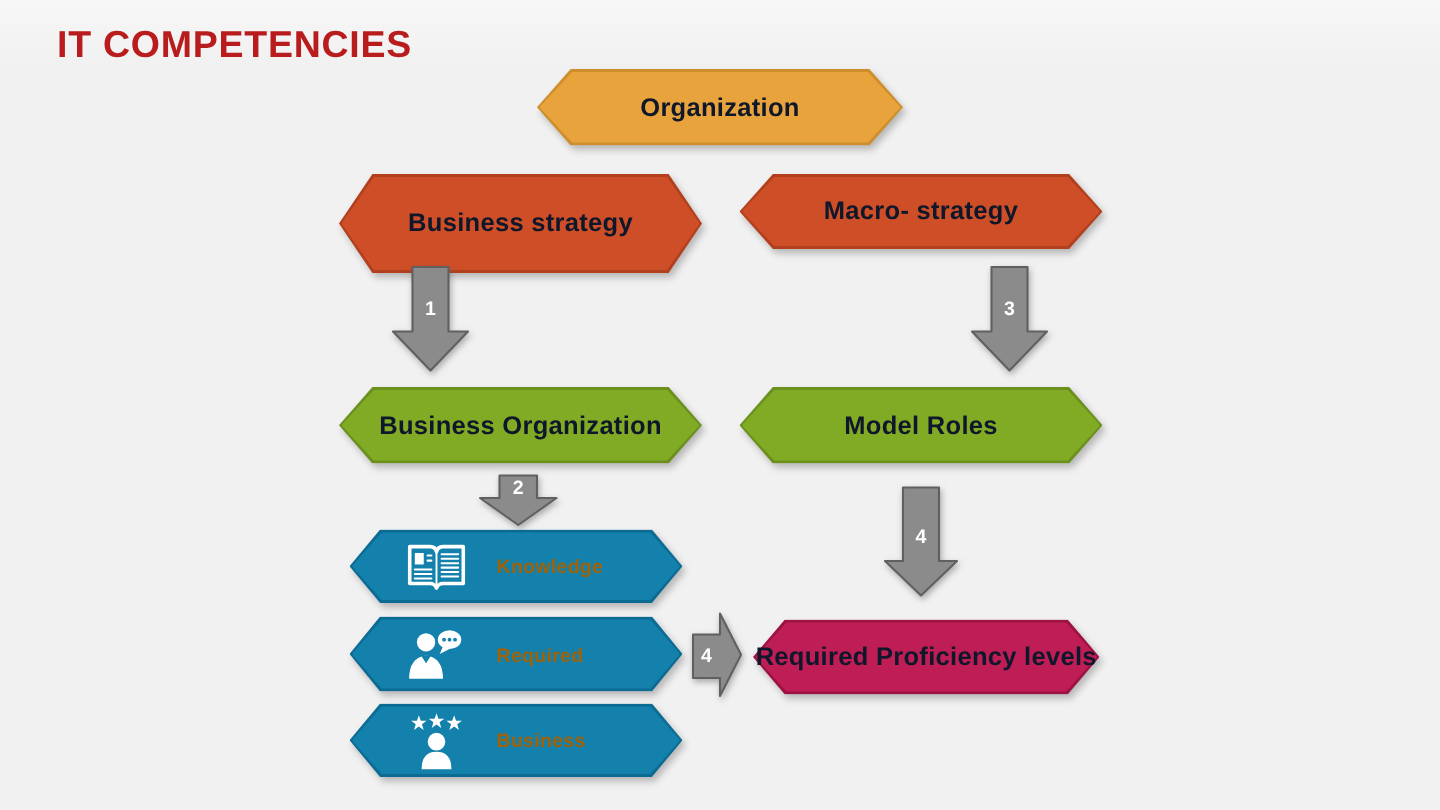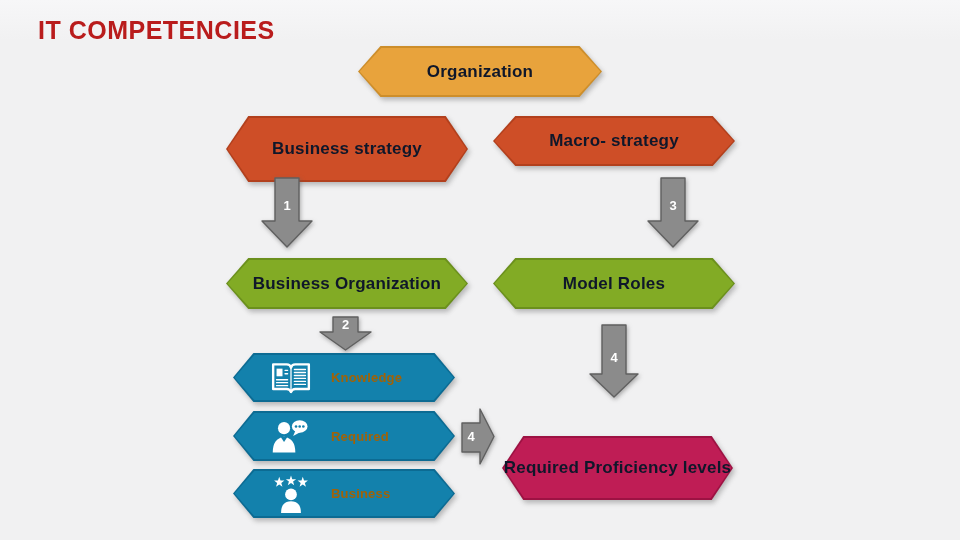--- a/index.html
+++ b/index.html
@@ -169,19 +169,19 @@
     </div>
   </div>
 
   <div class="arrow" style="left:461px;top:407px;width:34px;height:59px;">
     <svg width="34" height="59" viewBox="0 0 34 59">
       <polygon points="1,16 19,16 19,2 33,29.5 19,57 19,45 1,45"></polygon>
     </svg>
     <span class="arrow-num stem-left" style="top:22px;">4</span>
   </div>
 
-  <div class="hex c-pink" style="left:502px;top:413px;width:231px;height:64px;margin-top:23px;">
+  <div class="hex c-pink" style="left:502px;top:413px;width:231px;height:50px;">
     <div class="hex-outer"></div>
     <div class="hex-inner"></div>
     <div class="hex-label">Required Proficiency levels</div>
   </div>
 
 </div>
 
 </body></html>

